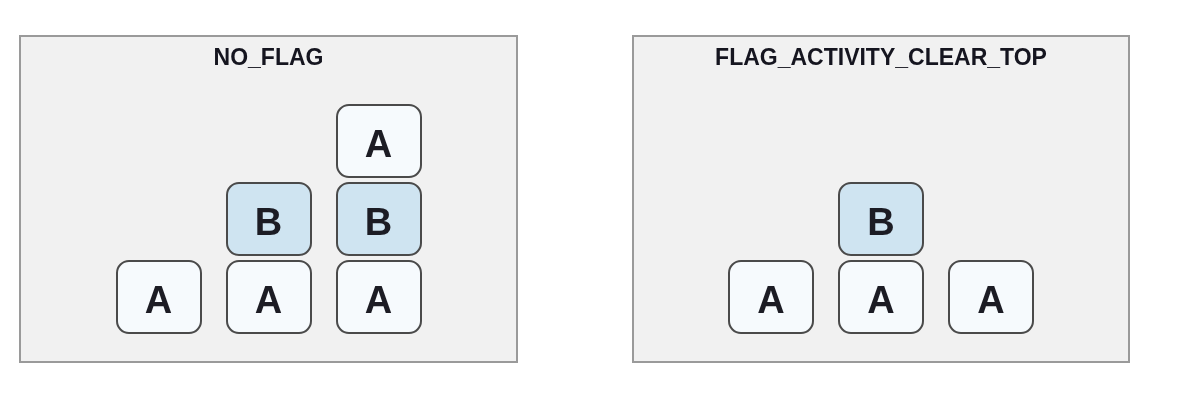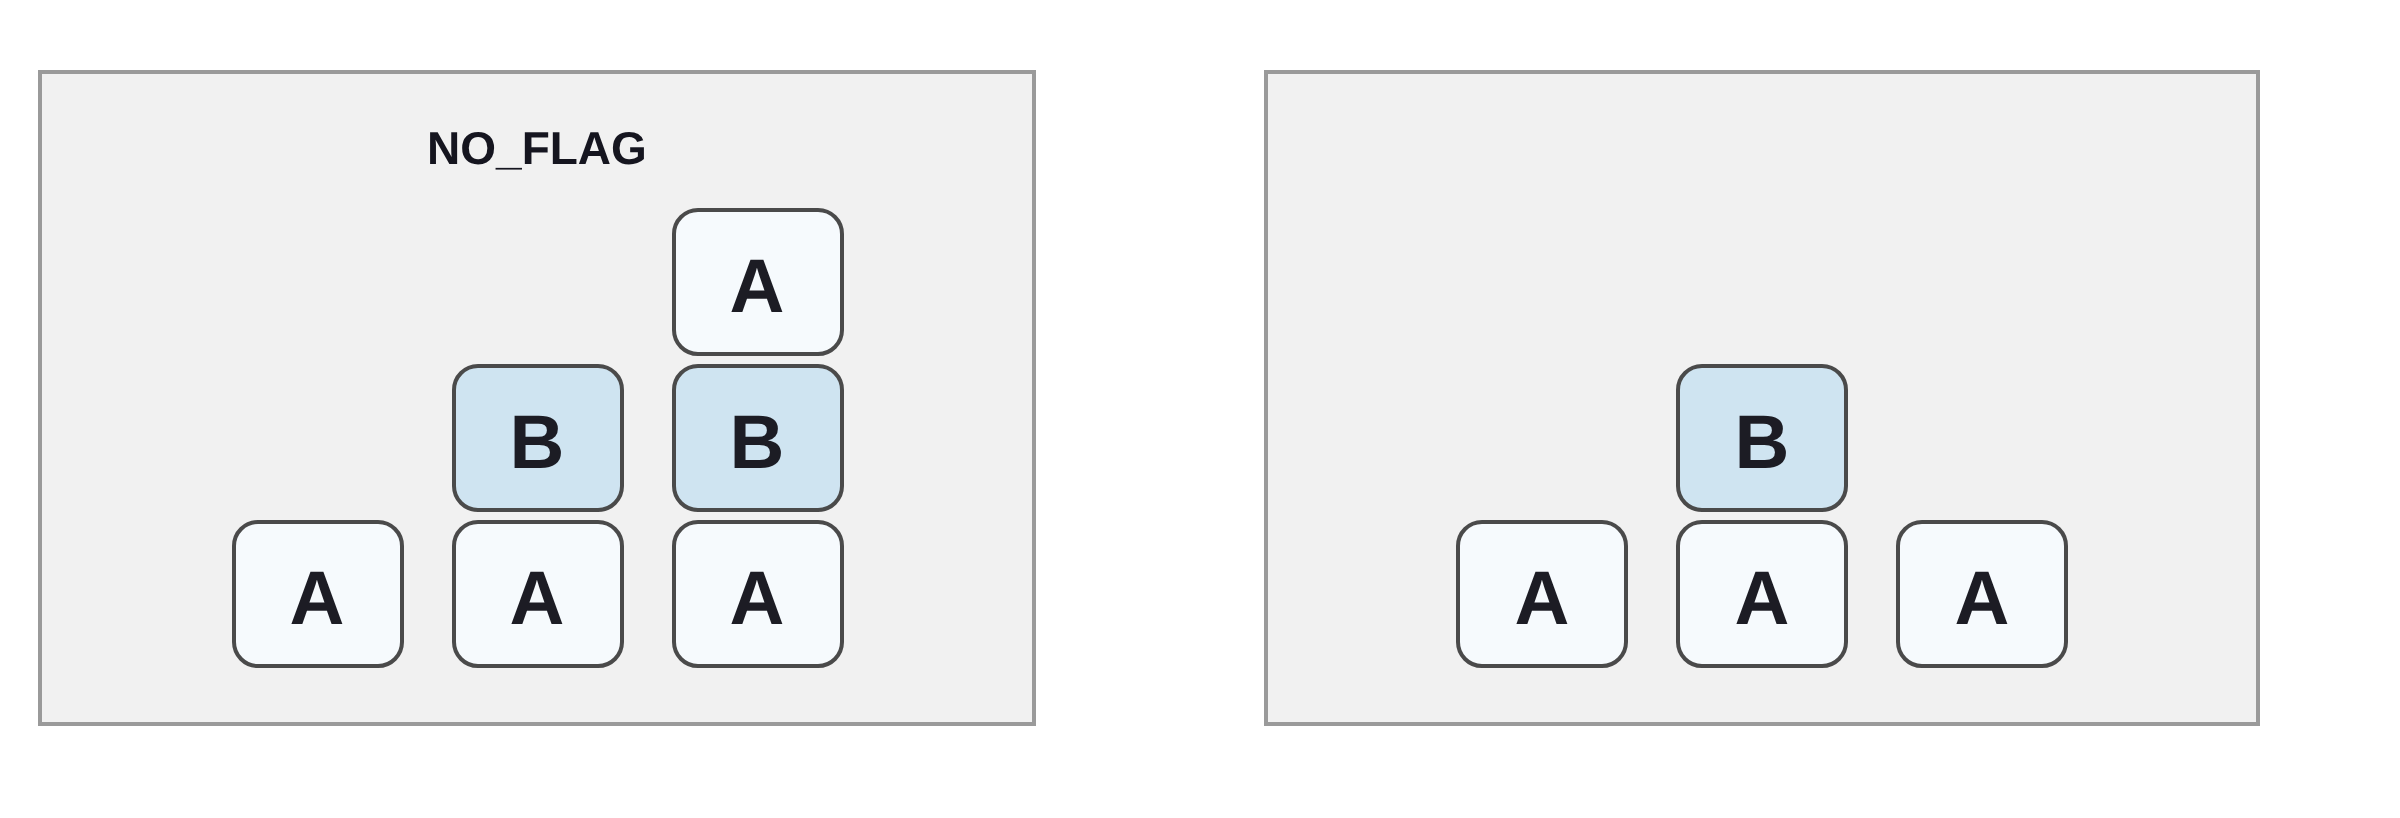--- a/index.html
+++ b/index.html
@@ -19,21 +19,21 @@
     position: absolute;
     top: 35px;
     height: 328px;
     background: var(--panel-bg, #f1f1f1);
     border: 2px solid var(--panel-border, #9a9a9a);
     box-sizing: border-box;
   }
   .panel-left  { left: 19px;  width: 499px; }
   .panel-right { left: 632px; width: 498px; }
   .panel-title {
-    margin: 17px;
+    margin: 0;
     padding-top: 9px;
     text-align: center;
     font-size: 23px;
     line-height: 1;
     font-weight: bold;
     color: var(--title-text, #15151f);
   }
   .stack-area {
     position: absolute;
     left: 0;
@@ -82,20 +82,21 @@
         </div>
         <div class="stack-column">
           <div class="activity-box" style="background: rgb(246, 250, 253);">A</div>
           <div class="activity-box" style="background: rgb(207, 228, 241);">B</div>
           <div class="activity-box" style="background: rgb(246, 250, 253);">A</div>
         </div>
       </div>
   </section>
 
   <section class="panel panel-right">
+    <h2 class="panel-title">FLAG_ACTIVITY_CLEAR_TOP</h2>
     <div class="stack-area">
         <div class="stack-column">
           <div class="activity-box" style="background: rgb(246, 250, 253);">A</div>
         </div>
         <div class="stack-column">
           <div class="activity-box" style="background: rgb(207, 228, 241);">B</div>
           <div class="activity-box" style="background: rgb(246, 250, 253);">A</div>
         </div>
         <div class="stack-column">
           <div class="activity-box" style="background: rgb(246, 250, 253);">A</div>

